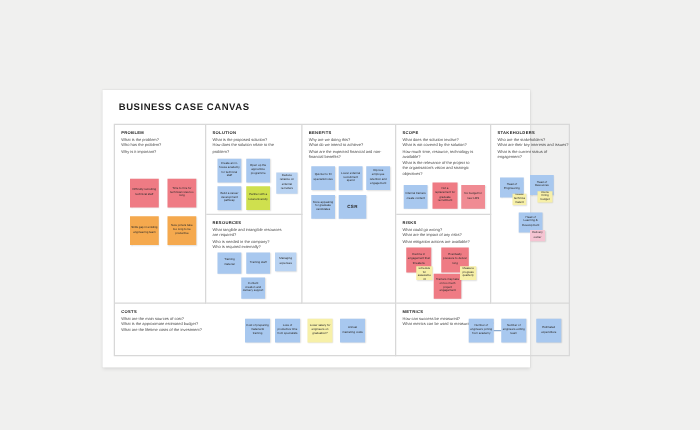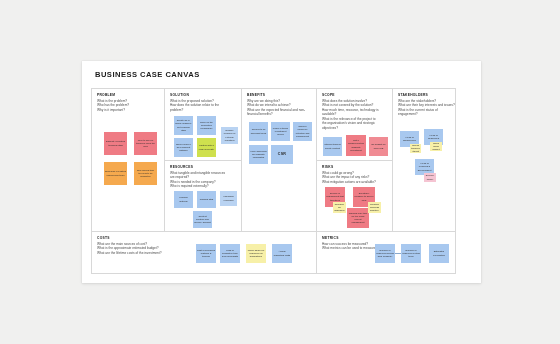--- a/index.html
+++ b/index.html
@@ -4,22 +4,22 @@
 <style>
   html,body{margin:0;padding:0;}
   body{
     width:560px;height:344px;
     background:#f0f0ef;
     font-family:"Liberation Sans", sans-serif;
     overflow:hidden;
   }
   #canvas-card{
     position:absolute;
-    left:82px;top:61px;
-    width:399px;height:222px;
+    left:82px;top:72px;
+    width:342px;height:222px;
     background:#ffffff;
     box-shadow:0 1px 3px rgba(0,0,0,0.10), 0 0 0 0.5px rgba(0,0,0,0.04);
   }
   #canvas-title{
     position:absolute;left:13px;top:9px;
     font-size:7.6px;font-weight:bold;letter-spacing:0.45px;
     color:#1c1c1c;
   }
   .grid-area{
     position:absolute;left:9px;top:27px;

